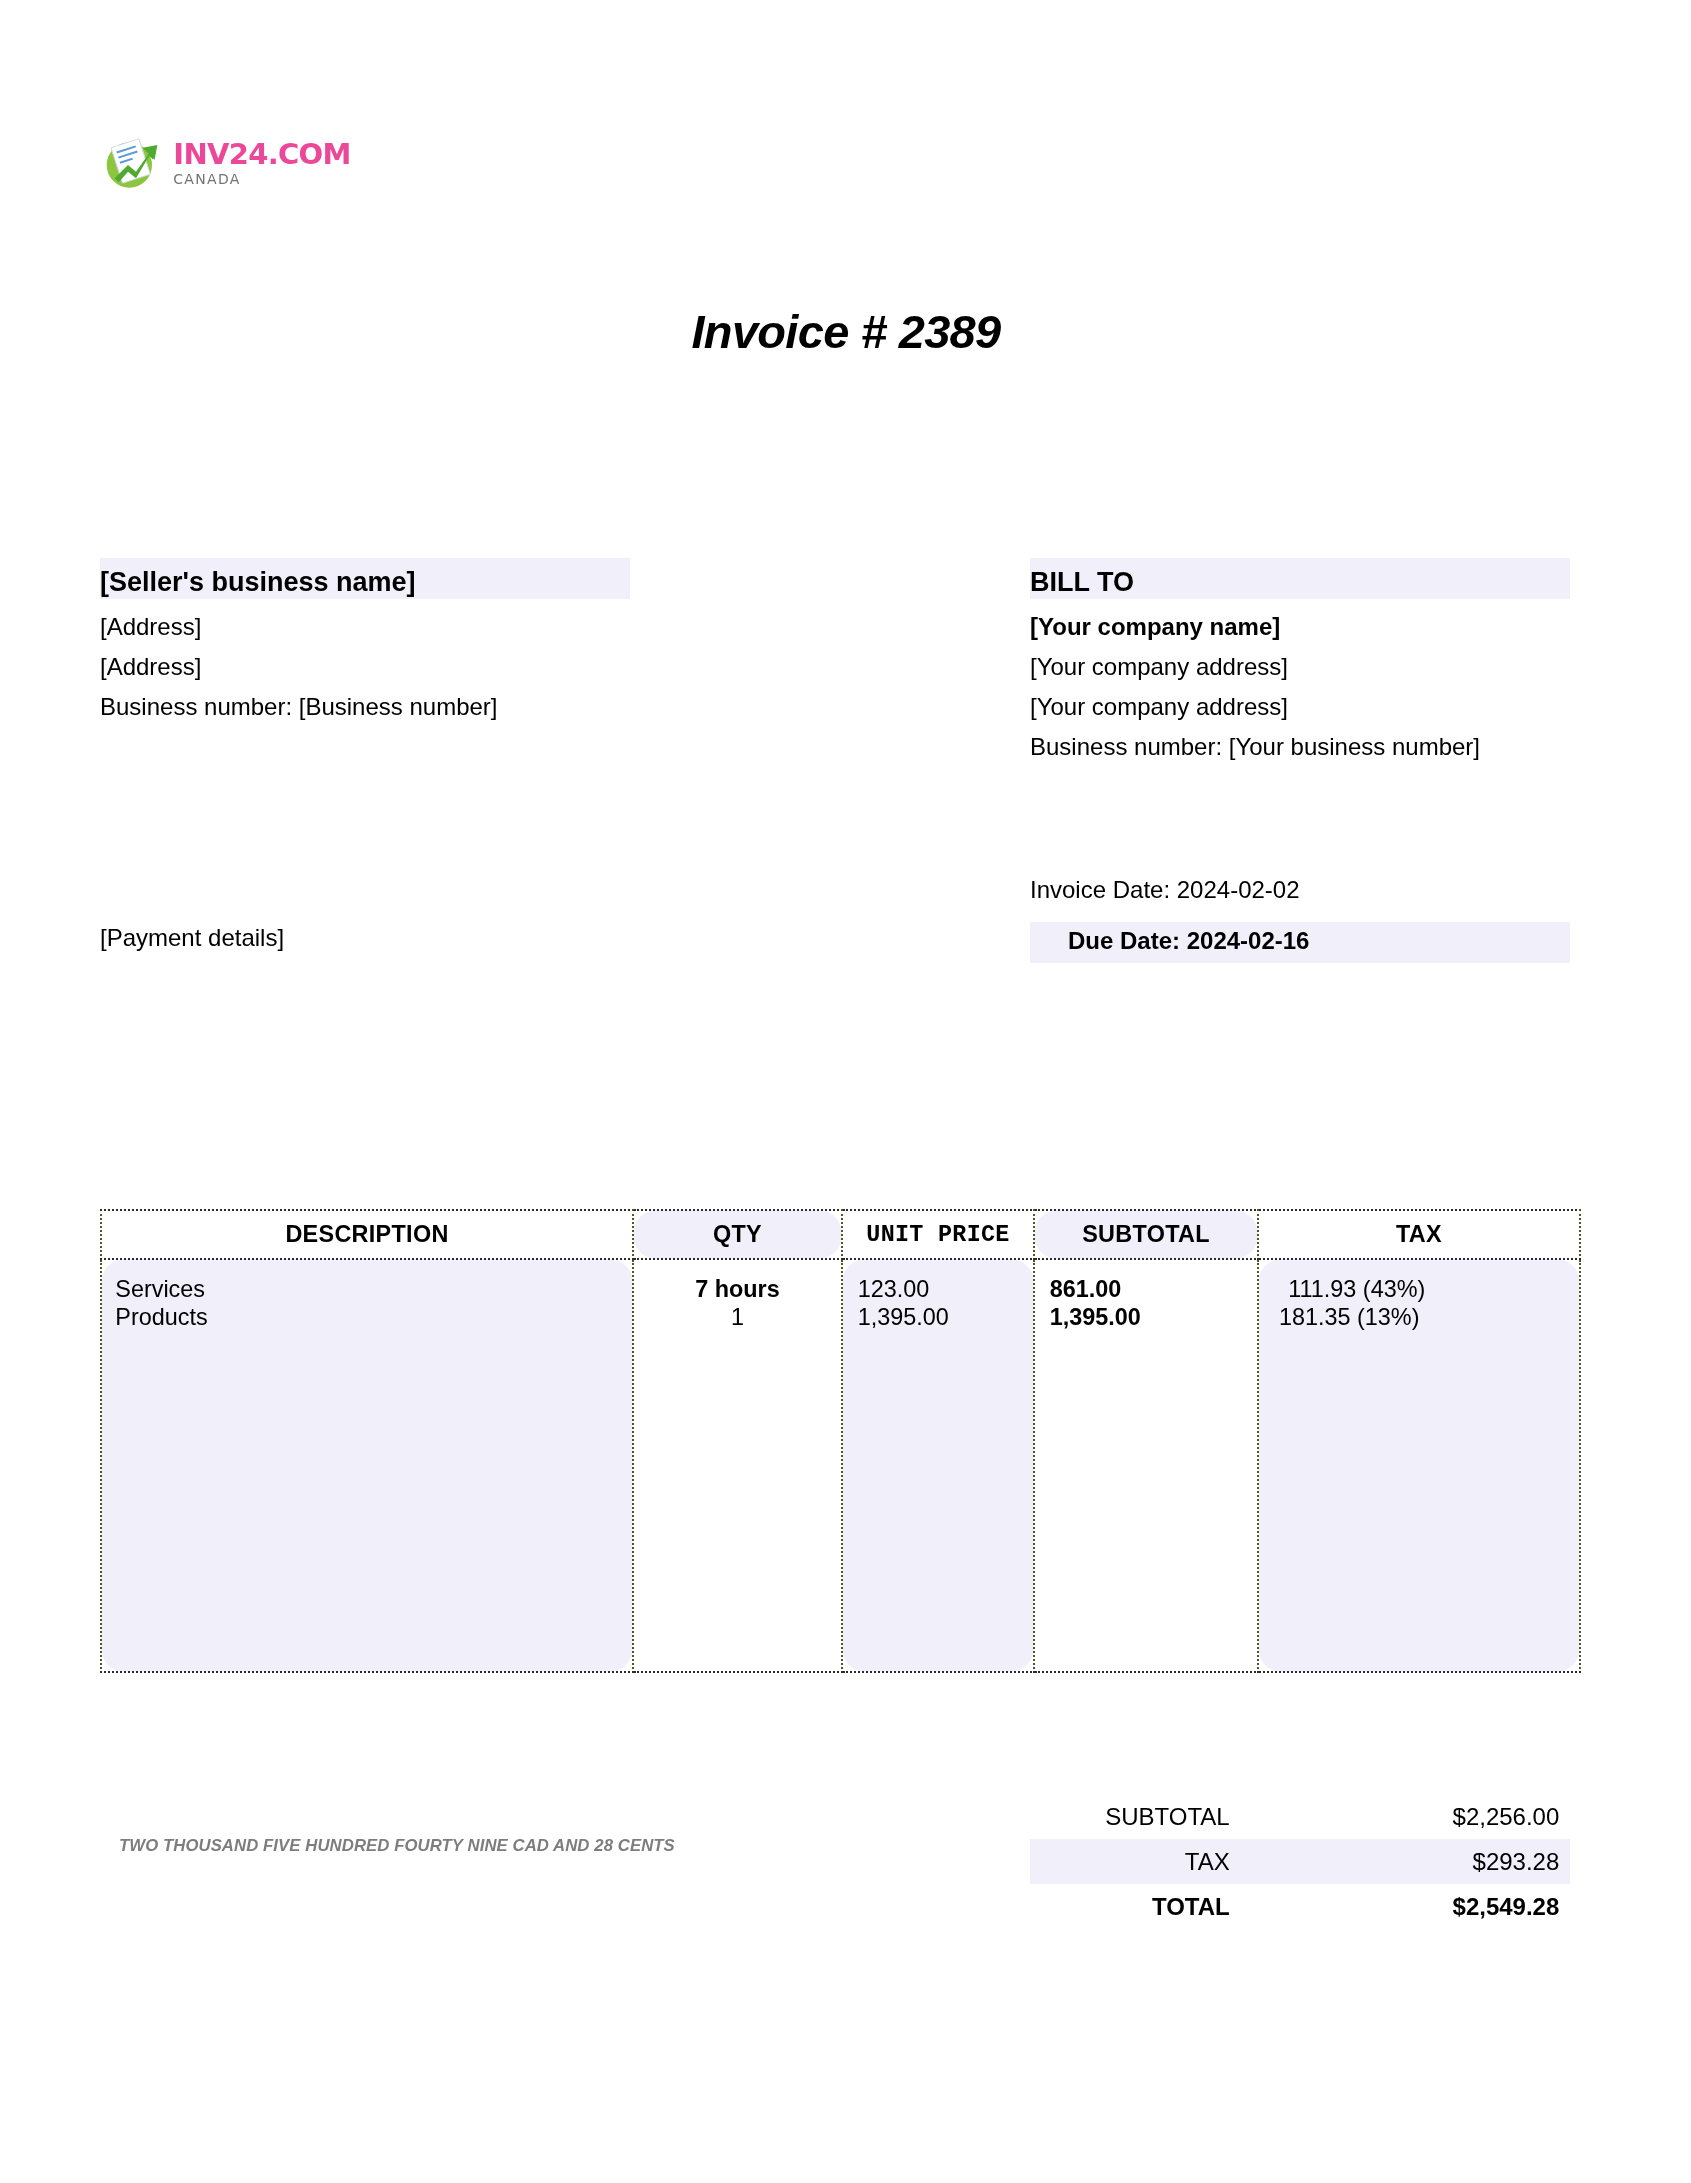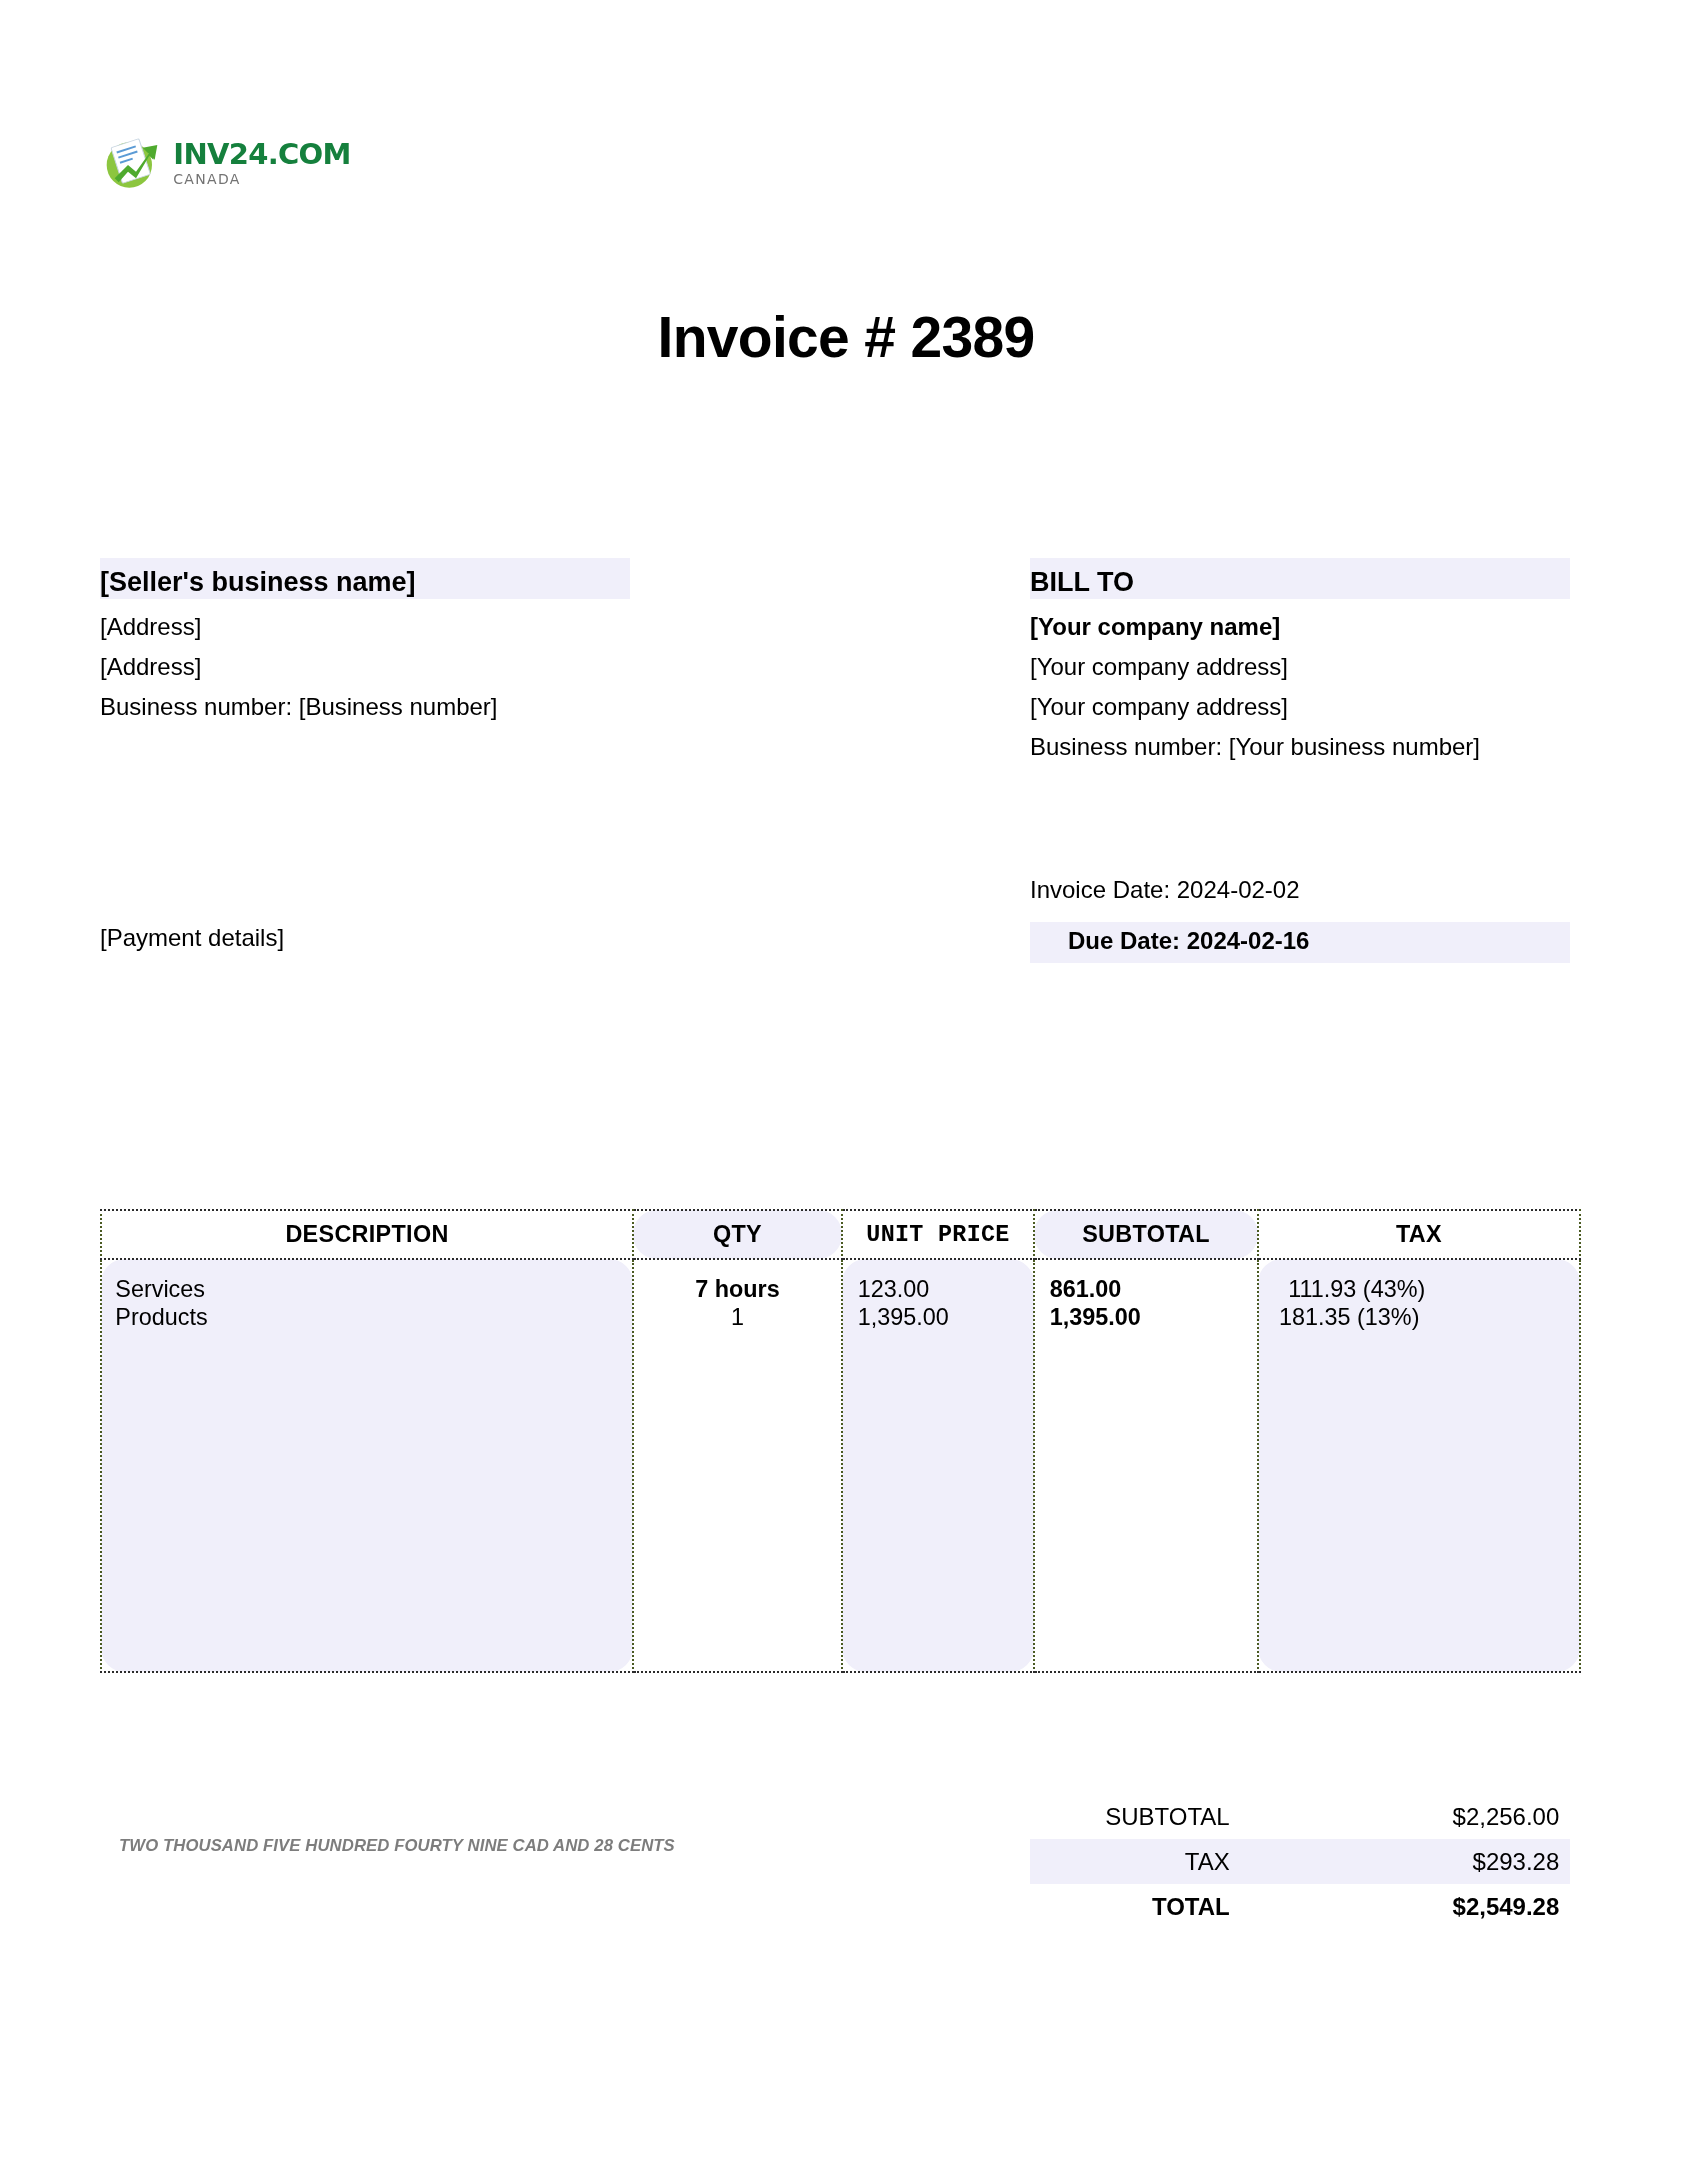--- a/index.html
+++ b/index.html
@@ -39,40 +39,41 @@
     display: flex;
     flex-direction: column;
     line-height: 1;
     padding-top: 4px;
   }
   .logo-main {
     font-family: "DejaVu Sans", sans-serif;
     font-weight: bold;
     font-size: 29px;
     letter-spacing: -0.7px;
-    color: #15803d;
+    color: #ec4899;
   }
   .logo-sub {
     font-family: "DejaVu Sans", sans-serif;
     font-size: 14px;
     letter-spacing: 1.3px;
     color: #737373;
     margin-top: 3.3px;
   }
 
   
   .invoice-title {
     position: absolute;
     left: 0;
     top: 304px;
     width: 100%;
     text-align: center;
     font-family: "Liberation Sans Narrow", "Liberation Sans", sans-serif;
     font-weight: bold;
-    font-size: 57px;
+    font-style: italic;
+    font-size: 47px;
     letter-spacing: -0.7px;
     white-space: nowrap;
   }
 
   
   .seller-block {
     position: absolute;
     left: 100px;
     top: 560px;
     width: 534px;

